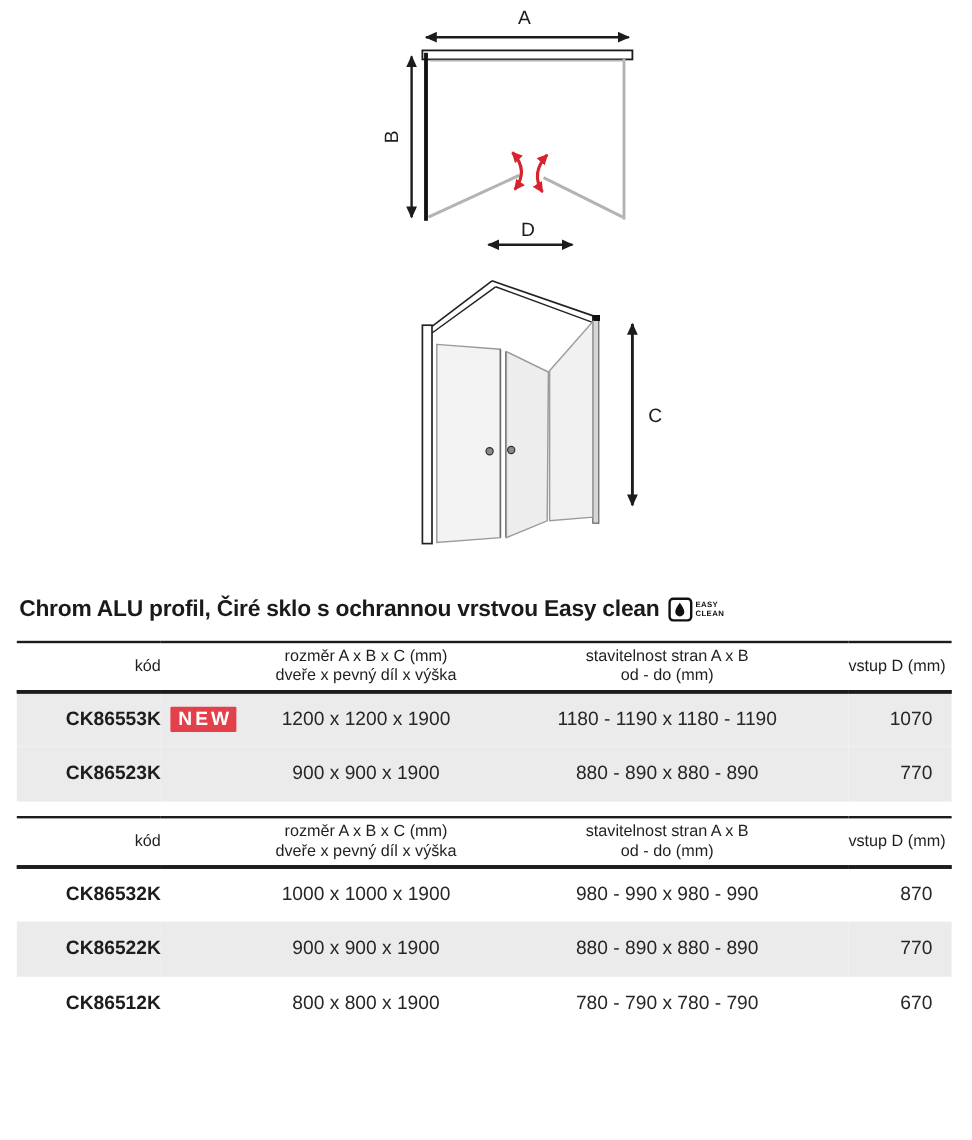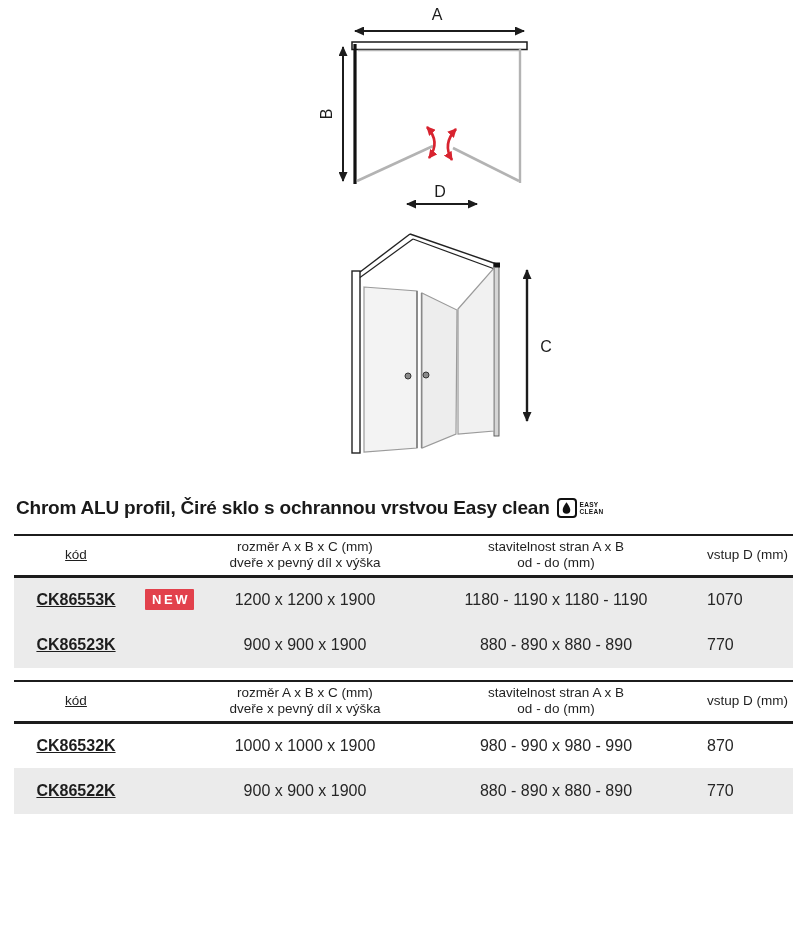--- a/index.html
+++ b/index.html
@@ -39,29 +39,29 @@
     border-collapse:collapse; table-layout:fixed;
     border-top:2px solid #1c1c1c;
   }
   table.spec.second { margin-top:12px; }
   table.spec thead tr { border-bottom:3px solid #1c1c1c; }
   table.spec th {
     height:41px; vertical-align:middle; font-weight:400;
     font-size:13.5px; line-height:16px; color:#1f1f1f; white-space:nowrap;
   }
   table.spec td { height:46px; vertical-align:middle; font-size:16px; white-space:nowrap; }
-  table.spec .c-kod   { text-align:center; padding-left:4px;text-decoration:underline; }
+  table.spec .c-kod   { text-align:right; padding-left:4px; }
   table.spec .c-badge { text-align:center; }
   table.spec .c-mid   { text-align:center; }
-  table.spec .c-vstup { text-align:left; padding-right:16px; }
+  table.spec .c-vstup { text-align:right; padding-right:16px; }
   table.spec tr.alt { background:#ebebeb; }
   td.kod { font-weight:700; font-size:16px; color:#1d1d1d; }
   .badge {
     display:inline-block; background:#e2414c; color:#fff;
-    font-size:13px; font-weight:700; letter-spacing:2.5px;
+    font-size:16px; font-weight:700; letter-spacing:2.5px;
     padding:3px 4px 3px 7px; line-height:15px; border-radius:1px;
   }
   .badge:empty { display:none; }
 </style>
 </head>
 <body>
 
 <div class="page">
 
   <svg class="diagrams" viewBox="0 0 810 480">
@@ -216,16 +216,23 @@
         <td class="c-mid">980 - 990 x 980 - 990</td>
         <td class="c-vstup">870</td>
       </tr>
       <tr class="alt">
         <td class="c-kod kod">CK86522K</td>
         <td class="c-badge"></td>
         <td class="c-mid">900 x 900 x 1900</td>
         <td class="c-mid">880 - 890 x 880 - 890</td>
         <td class="c-vstup">770</td>
       </tr>
+      <tr>
+        <td class="c-kod kod">CK86512K</td>
+        <td class="c-badge"></td>
+        <td class="c-mid">800 x 800 x 1900</td>
+        <td class="c-mid">780 - 790 x 780 - 790</td>
+        <td class="c-vstup">670</td>
+      </tr>
     </tbody>
   </table>
 
 </div>
 
 </body></html>

